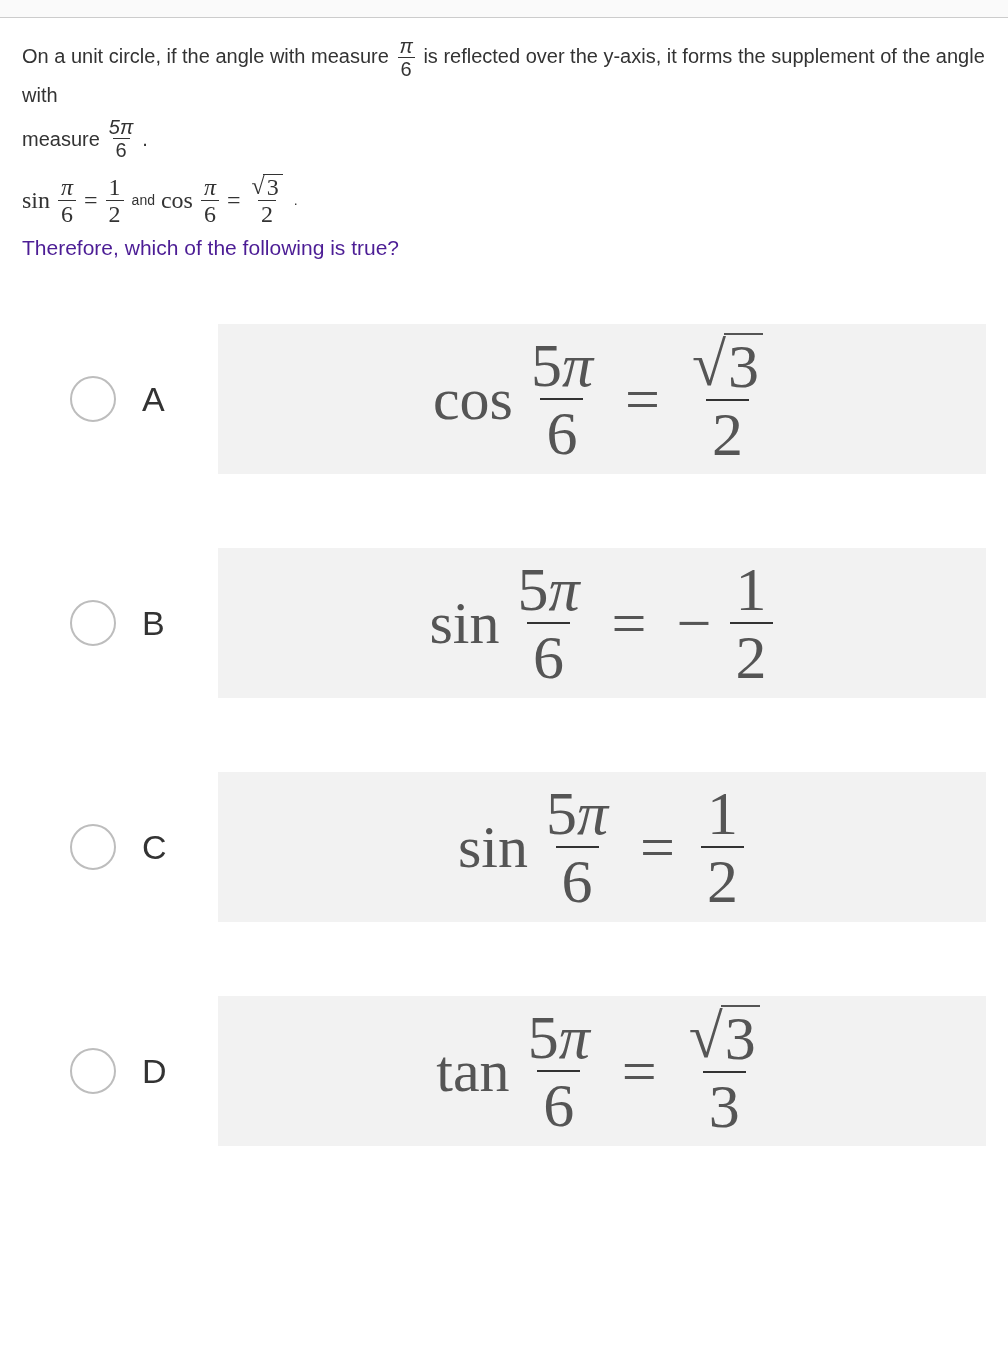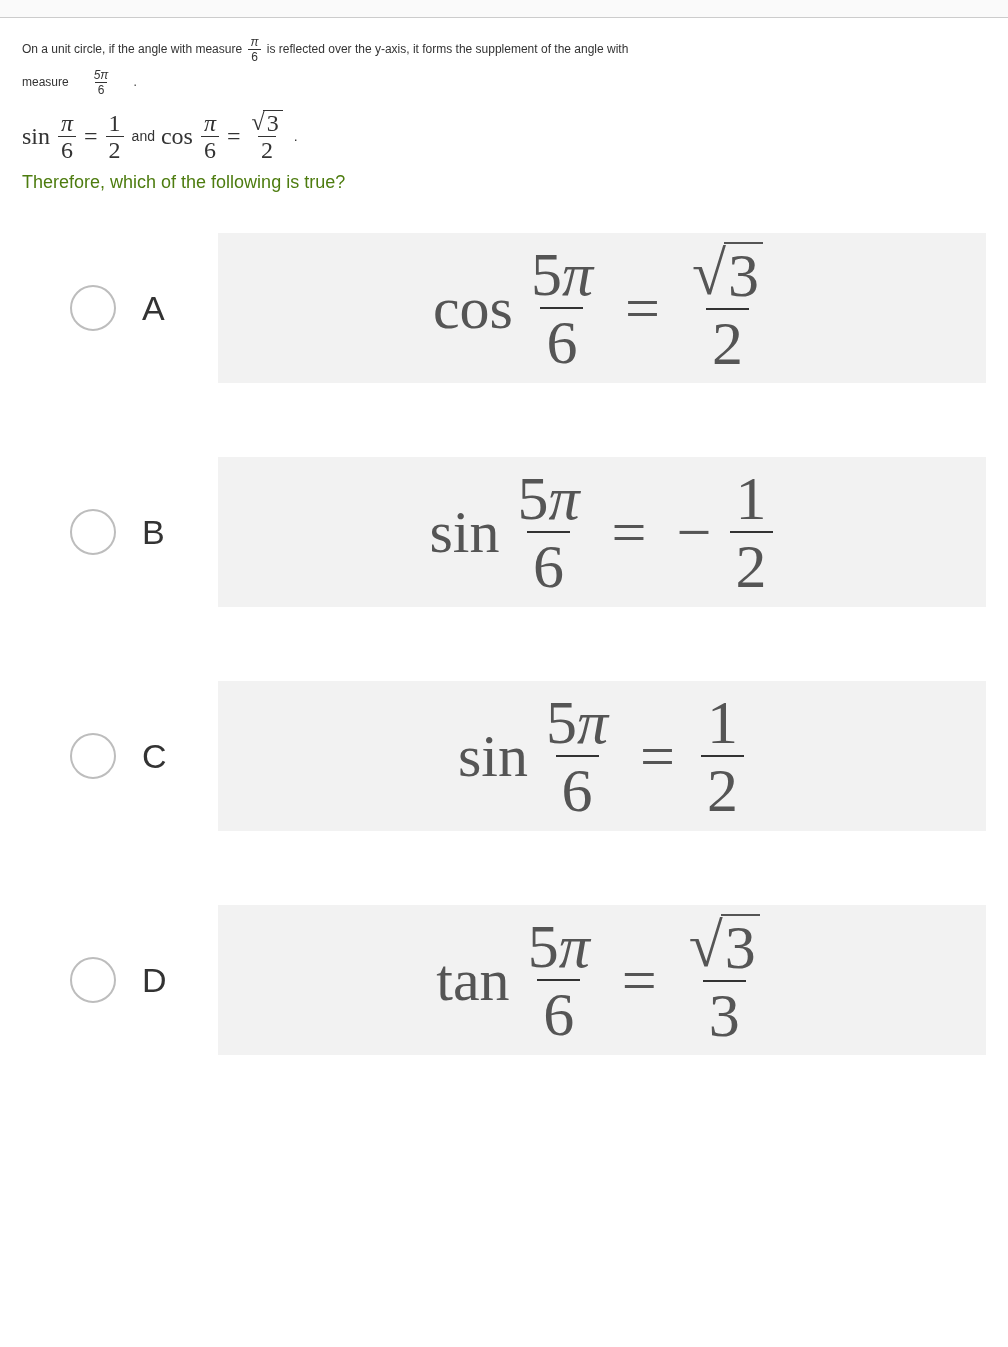--- a/index.html
+++ b/index.html
@@ -12,21 +12,21 @@
   }
   .topbar {
     height: 18px;
     border-bottom: 1px solid #ccc;
     background: #fafafa;
   }
   .content {
     padding: 18px 22px 0 22px;
   }
   .stem {
-    font-size: 12px;
+    font-size: 20px;
     line-height: 1.6;
     color: #333;
     margin-bottom: 6px;
   }
   .frac {
     display: inline-flex;
     flex-direction: column;
     align-items: center;
     vertical-align: middle;
     line-height: 1;
@@ -39,23 +39,23 @@
   .eqline {
     font-size: 24px;
     font-family: 'Times New Roman', Times, serif;
     margin: 14px 0 10px 0;
     display: flex;
     align-items: center;
     gap: 6px;
   }
   .eqline .sm { font-size:14px; font-family: Arial, sans-serif; color:#333; }
   .stem2 {
-    font-size: 18px;
-    color: #4d7c0f;
-    margin-bottom: 40px;
+    font-size: 21px;
+    color: #4c1d95;
+    margin-bottom: 64px;
   }
   .options {
     display: flex;
     flex-direction: column;
     gap: 74px;
     padding-left: 48px;
   }
   .option {
     display: flex;
     align-items: center;
@@ -106,21 +106,21 @@
 
   <div class="stem">
     <span>On a unit circle, if the angle with measure </span>
     <span class="frac">
       <span class="num pi">π</span>
       <span class="den">6</span>
     </span>
     <span> is reflected over the y-axis, it forms the supplement of the angle with</span>
   </div>
 
-  <div class="stem" style="display:flex;align-items:center;gap:20px;">
+  <div class="stem" style="display:flex;align-items:center;gap:4px;">
     <span>measure</span>
     <span class="frac">
       <span class="num pi">5π</span>
       <span class="den">6</span>
     </span>
     <span>.</span>
   </div>
 
   <div class="eqline">
     <span>sin</span>

